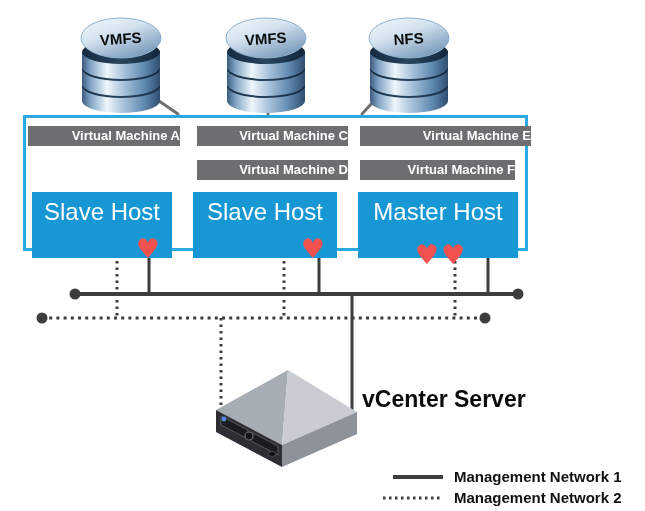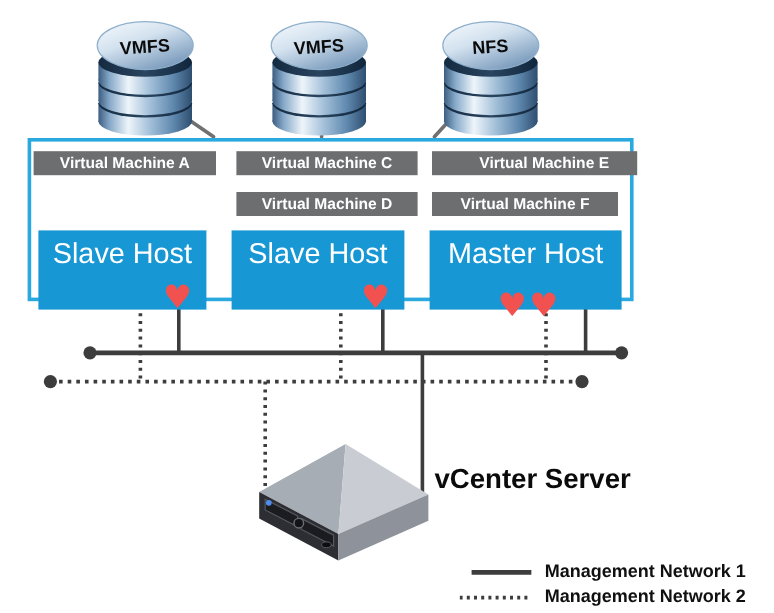--- a/index.html
+++ b/index.html
@@ -11,21 +11,21 @@
   
   .cyl{position:absolute;width:84px;height:102px;}
   .cyl text{font-family:"Liberation Sans",sans-serif;font-weight:bold;font-size:15px;fill:#0b0b0b;}
   
   .cluster{
     position:absolute;left:23px;top:115px;width:499px;height:130px;
     border:3px solid #2aa9e0;background:#ffffff;
   }
   .vm-chip{
     position:absolute;height:20px;background:#6d6e70;color:#ffffff;
-    font-weight:bold;font-size:13px;line-height:20px;text-align:center;
+    font-weight:bold;font-size:13px;line-height:20px;text-align:right;
     white-space:nowrap;
   }
   .host-box{
     position:absolute;top:74px;height:66px;background:#1797d4;color:#ffffff;
     font-size:24px;text-align:center;box-sizing:border-box;padding-top:6px;
     white-space:nowrap;
   }
   .heart{
     position:absolute;color:#f2524f;font-family:"DejaVu Sans",sans-serif;
     font-size:27px;line-height:1;

